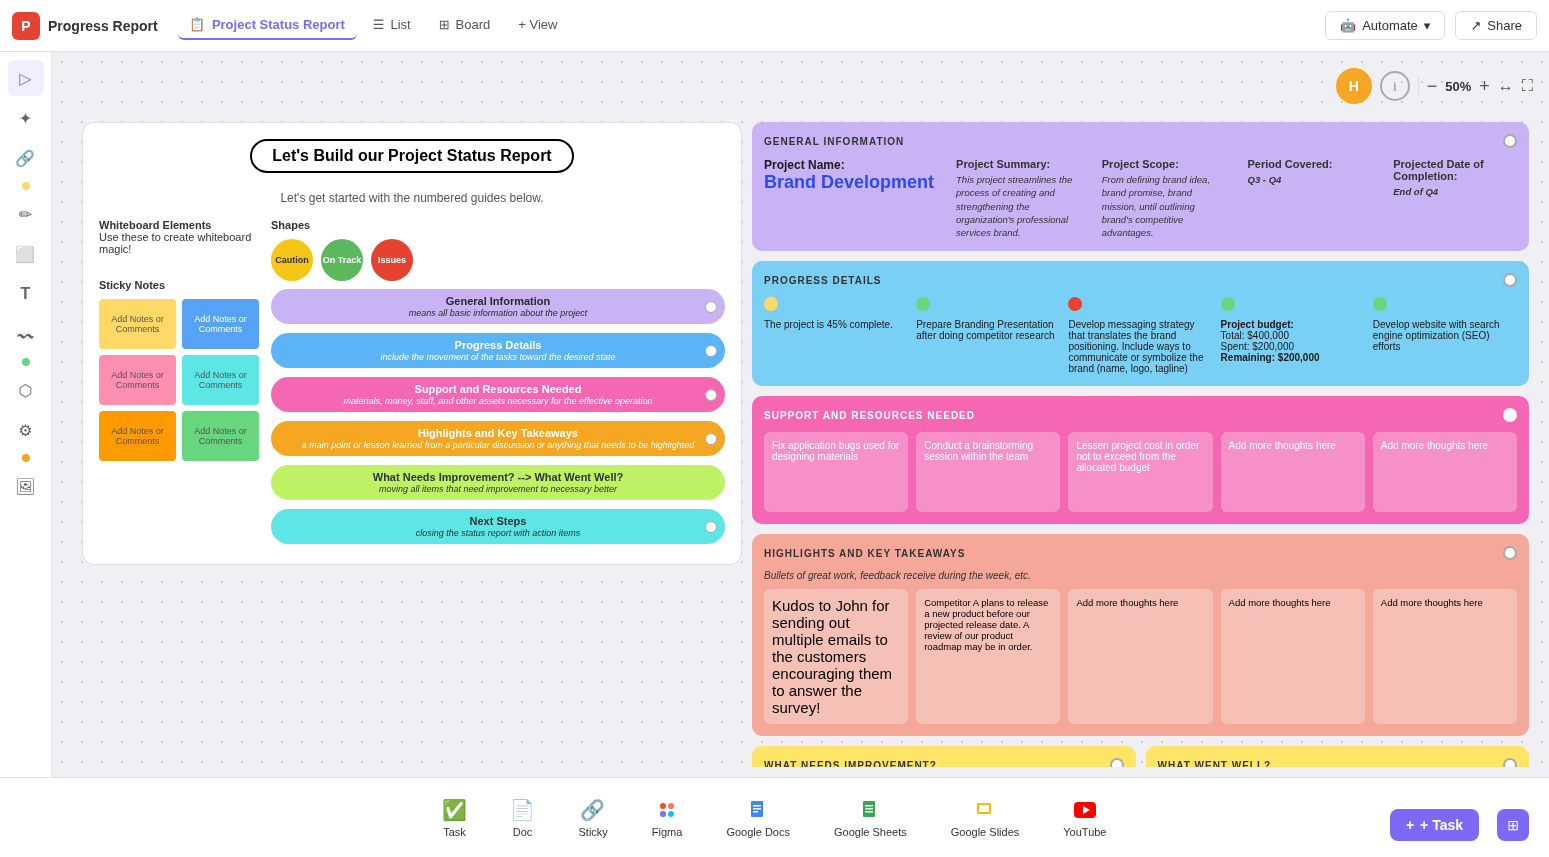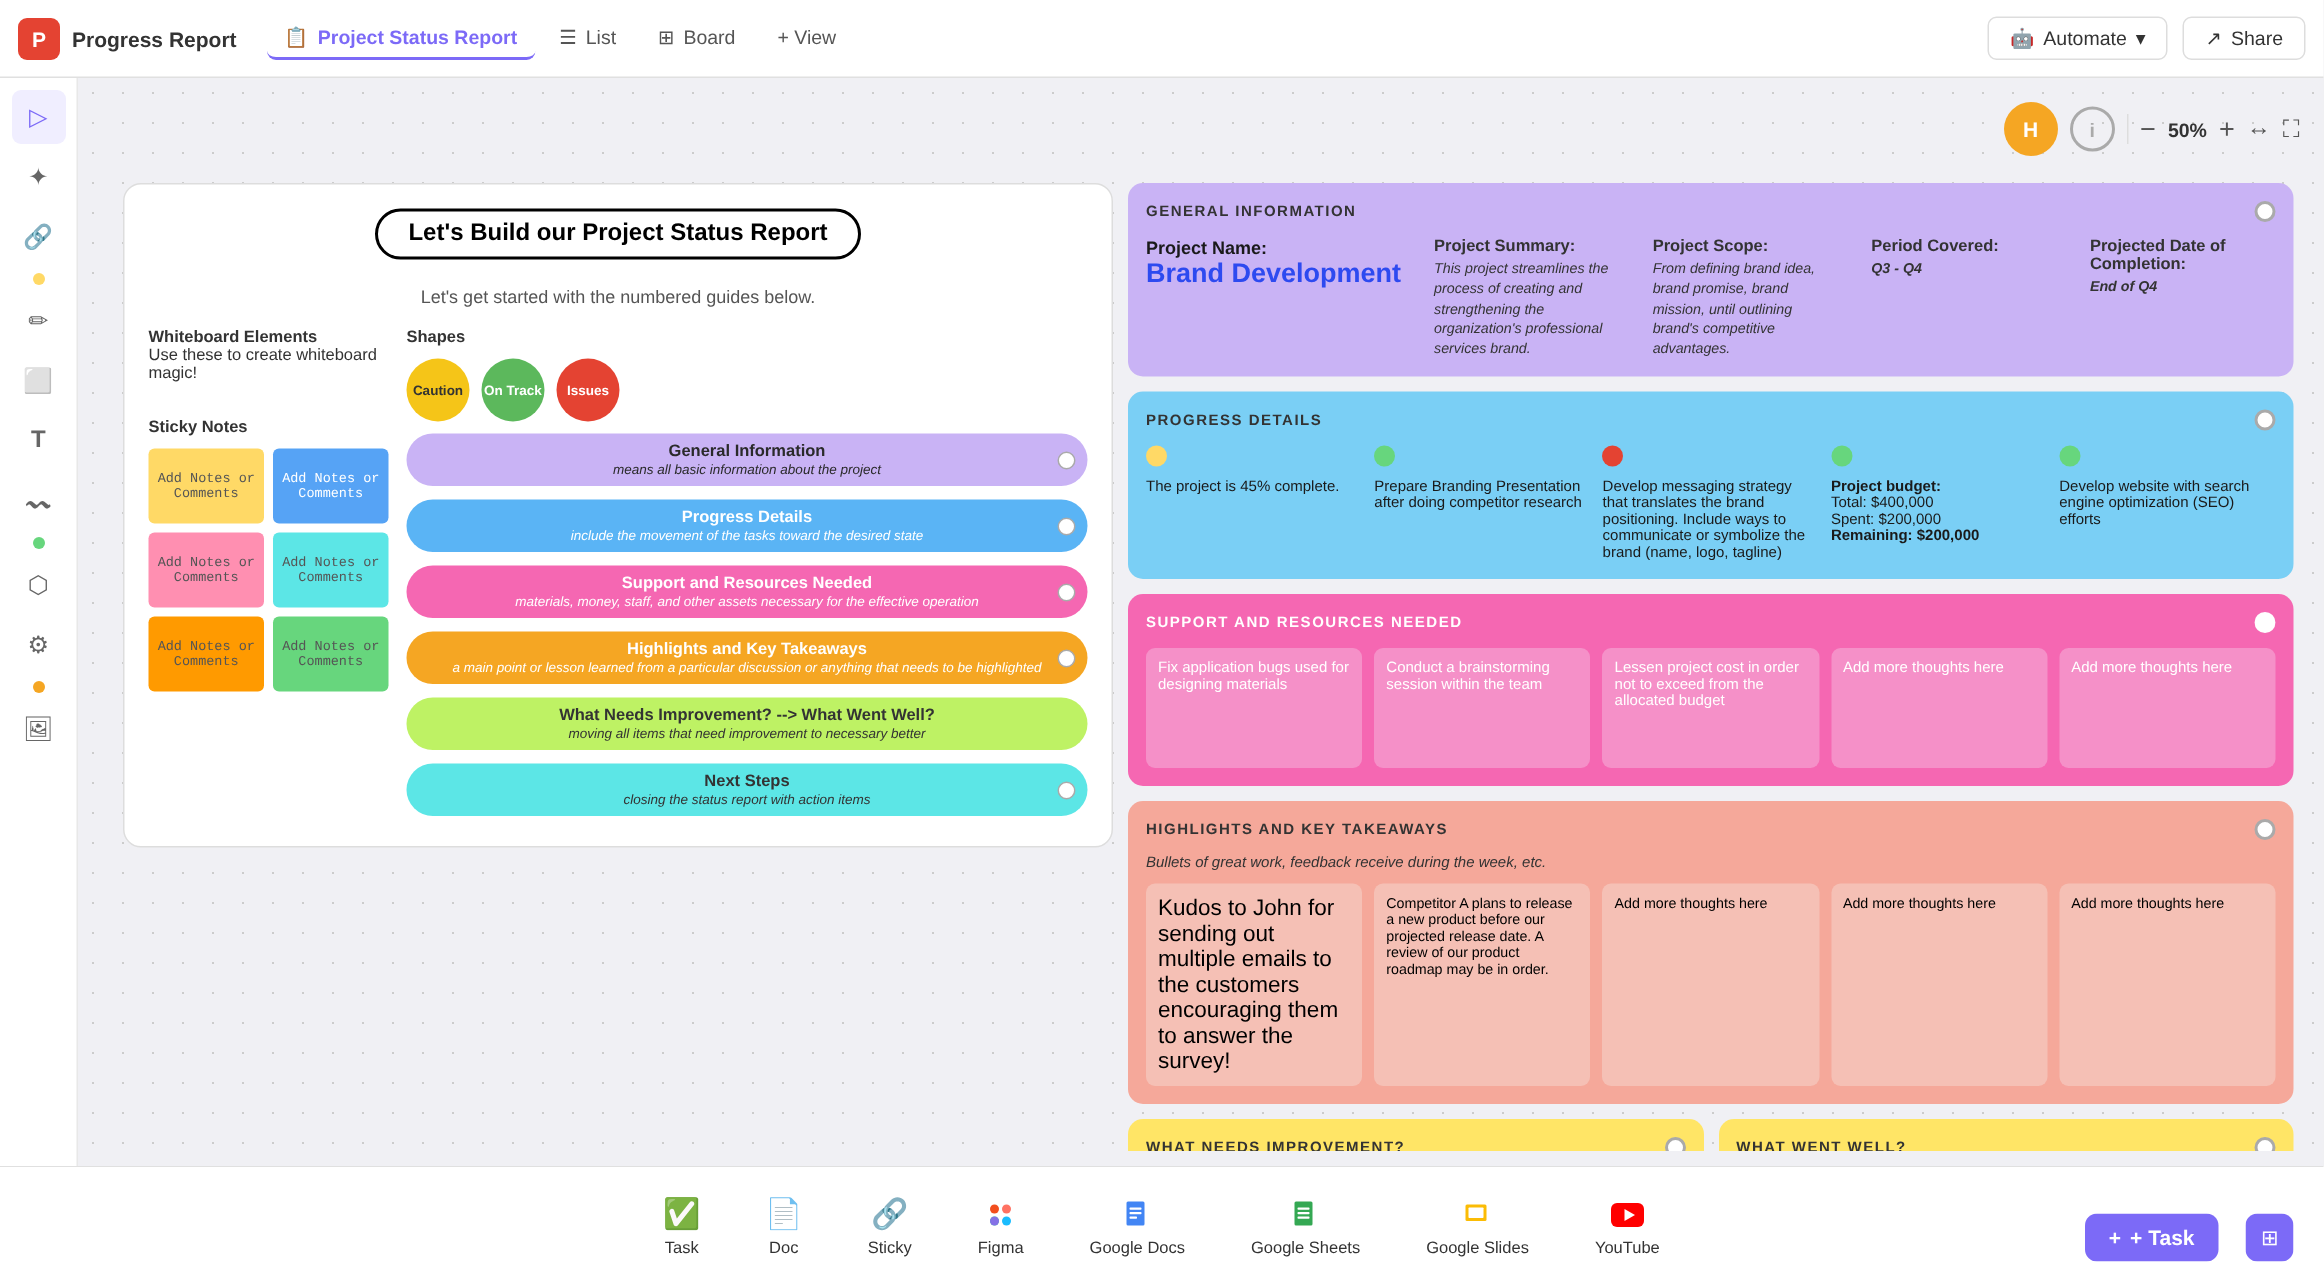--- a/index.html
+++ b/index.html
@@ -80,21 +80,21 @@
       border: 2px solid black; border-radius: 20px; padding: 6px 20px; display: inline-block;
     }
     .guide-subtitle { text-align: center; font-size: 12px; color: #555; margin-bottom: 14px; }
 
     .guide-inner { display: flex; gap: 12px; }
     .guide-section-title { font-size: 11px; font-weight: 700; color: #333; margin-bottom: 8px; }
 
     .sticky-grid { display: grid; grid-template-columns: 1fr 1fr; gap: 6px; }
     .sticky-note {
       border-radius: 4px; padding: 6px; font-size: 9px; color: #555;
-      min-height: 50px; display: flex; align-items: center; justify-content: center; text-align: center; font-family: Liberation Mono, monospace;
+      min-height: 50px; display: flex; align-items: center; justify-content: center; text-align: center;
     }
     .sticky-yellow { background: #ffd966; }
     .sticky-pink { background: #ff8fb1; }
     .sticky-blue { background: #56a3f5; color: white; }
     .sticky-orange { background: #ff9a00; }
     .sticky-cyan { background: #5ce6e6; }
     .sticky-green { background: #67d67d; }
     .shape-circles { display: flex; gap: 8px; align-items: center; margin-bottom: 8px; }
     .shape-circle {
       width: 42px; height: 42px; border-radius: 50%; display: flex;

